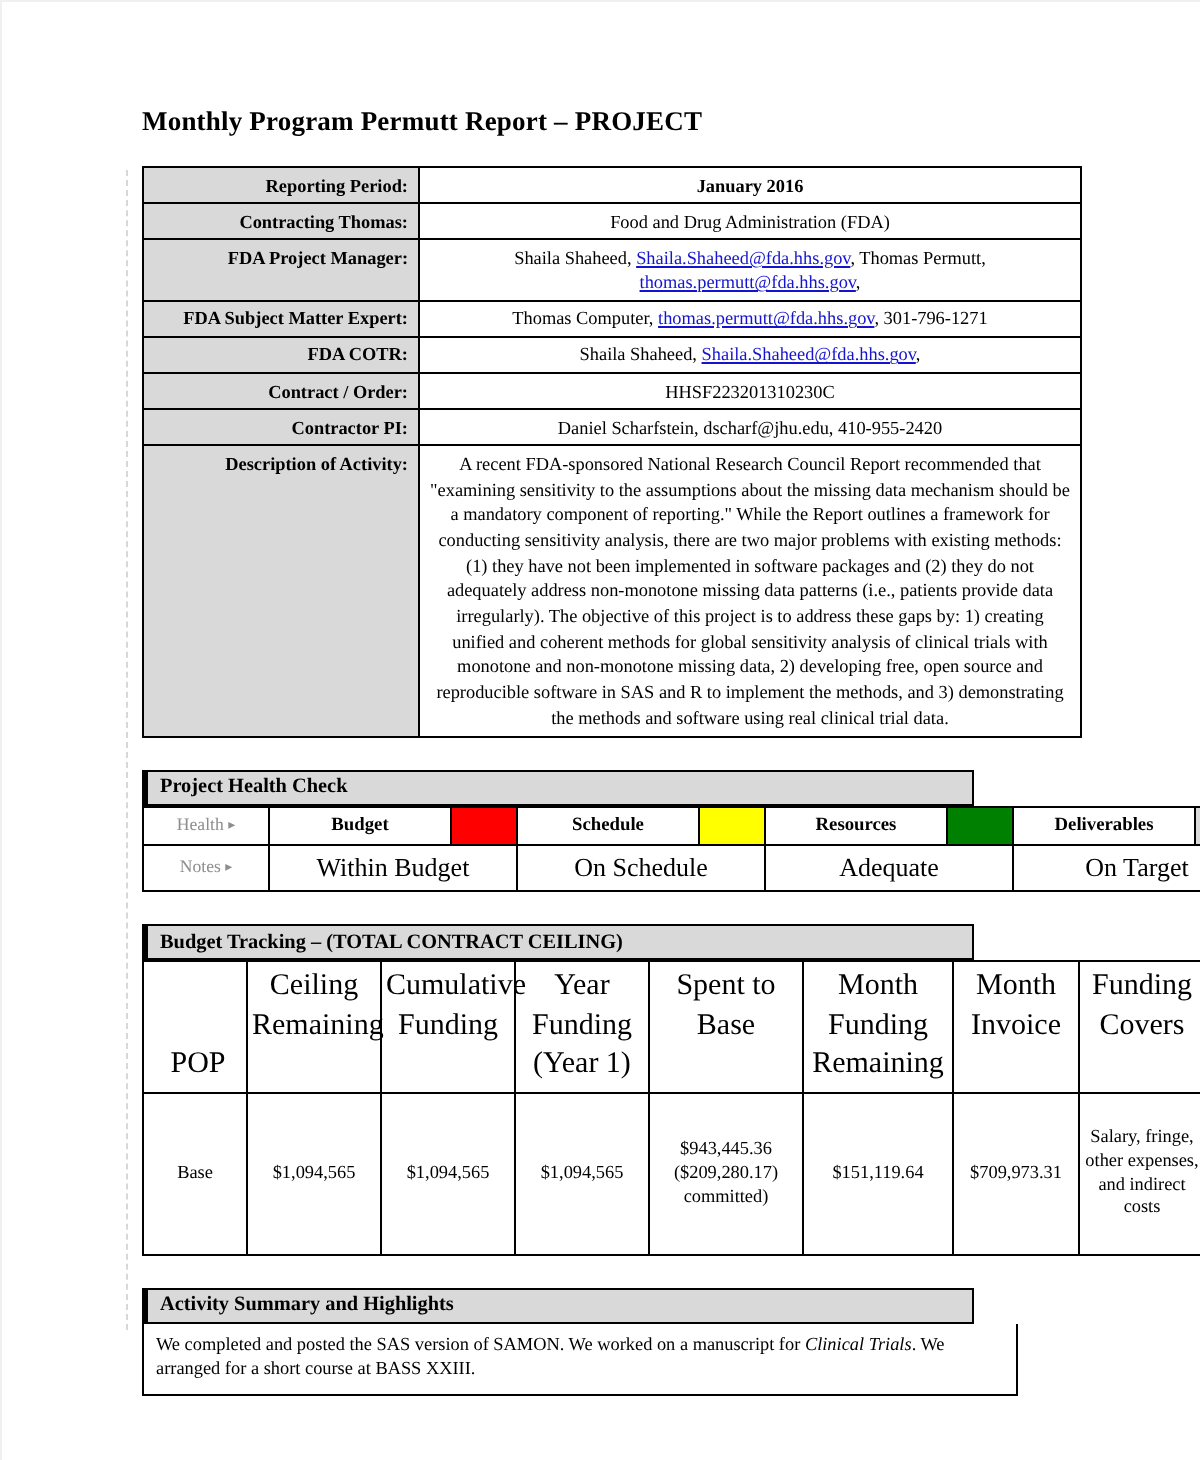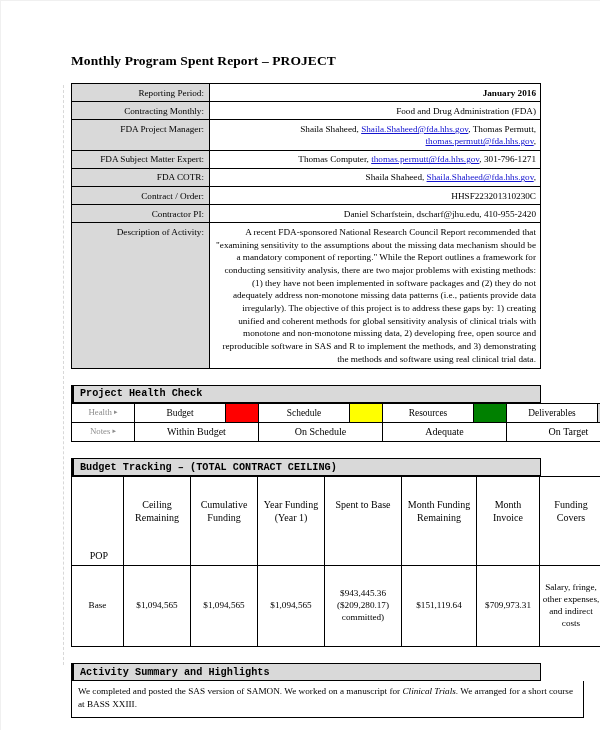--- a/index.html
+++ b/index.html
@@ -60,81 +60,80 @@
     padding: 2px 4px;
     vertical-align: top;
     font-weight: normal;
   }
 
   
   .info-table .lbl {
     width: 128px;
     background: #d9d9d9;
     text-align: right;
-    font-weight: normal;
+    font-weight: bold;
     padding-right: 5px;
   }
   .info-table .val {
-    text-align: right;
+    text-align: center;
   }
   .info-table td { padding-top: 2.5px; padding-bottom: 2.5px; }
   a.mail {
     color: #1414cf;
     text-decoration: underline;
   }
   .desc-cell { line-height: 1.38; padding-top: 3px; padding-bottom: 4px; margin-left: 20px; }
 
   
   .section {
     margin-top: 16px;
   }
   .sec-head {
     background: #d9d9d9;
     border: 1px solid #000;
     border-left: 3px solid #000;
     font-weight: bold;
     font-size: 10.2px;
     padding: 2.5px 6px;
     box-sizing: border-box;
-    width: 470px;
-    font-family: Liberation Mono, monospace;
+    width: 416px;
   }
 
   
   .health-table { width: 560px; border-top: none; }
   .health-table td {
     text-align: center;
     vertical-align: middle;
     padding: 2.5px 2px;
     height: 13px;
   }
   .health-table .rowlbl {
     width: 58px;
     color: #8d8d8d;
     font-style: normal;
     text-align: center;
     font-size: 8.8px;
   }
   .health-table .hname {
-    font-weight: normal;
+    font-weight: bold;
     font-size: 9.4px;
   }
   .swatch { width: 28px; padding: 0; }
-  .health-table .note { font-size: 10px; }
+  .health-table .note { font-size: 13px; }
   .tri { font-size: 7px; vertical-align: middle; }
 
   
   .budget-table { width: 470px; border-top: none; }
   .budget-table th {
     text-align: center;
     vertical-align: top;
     font-weight: normal;
-    padding: 21px 2px;
+    padding: 3px 2px;
     height: 46px;
-    font-size: 10px;
+    font-size: 15px;
     line-height: 1.3;
   }
   .budget-table th.pop {
     vertical-align: bottom;
     text-align: center;
     padding-left: 5px;
     padding-bottom: 3px;
   }
   .budget-table td {
     text-align: center;
@@ -148,46 +147,46 @@
   .c-std { width: 62px; }
   .c-spent { width: 72px; }
   .c-yfr { width: 70px; }
   .c-mi { width: 58px; }
   .c-fc { width: 58px; }
 
   
   .summary-body {
     border: 1px solid #000;
     border-top: none;
-    width: 513px;
+    width: 438px;
     box-sizing: border-box;
     padding: 4px 6px 6px 6px;
     font-size: 9.2px;
     line-height: 1.4;
   }
   .summary-body i { font-style: italic; }
 </style>
 </head>
 <body>
 
 <div class="page">
   <div class="margin-guide"></div>
 
   <div class="content">
 
-    <h1 class="doc-title">Monthly Program Spent Report – PROJECT</h1>
+    <h1 class="doc-title">Monthly Program Permutt Report – PROJECT</h1>
 
     <table class="info-table">
       <tbody>
         <tr>
           <td class="lbl">Reporting Period:</td>
           <td class="val" style="font-weight:bold">January 2016</td>
         </tr>
         <tr>
-          <td class="lbl">Contracting Monthly:</td>
+          <td class="lbl">Contracting Thomas:</td>
           <td class="val">Food and Drug Administration (FDA)</td>
         </tr>
         <tr>
           <td class="lbl">FDA Project Manager:</td>
           <td class="val"><span>Shaila Shaheed, </span><a class="mail" href="#">Shaila.Shaheed@fda.hhs.gov</a><span>, Thomas Permutt,</span> <a class="mail" href="#">thomas.permutt@fda.hhs.gov</a><span>,</span></td>
         </tr>
         <tr>
           <td class="lbl">FDA Subject Matter Expert:</td>
           <td class="val"><span>Thomas Computer, </span><a class="mail" href="#">thomas.permutt@fda.hhs.gov</a><span>, 301-796-1271</span></td>
         </tr>

